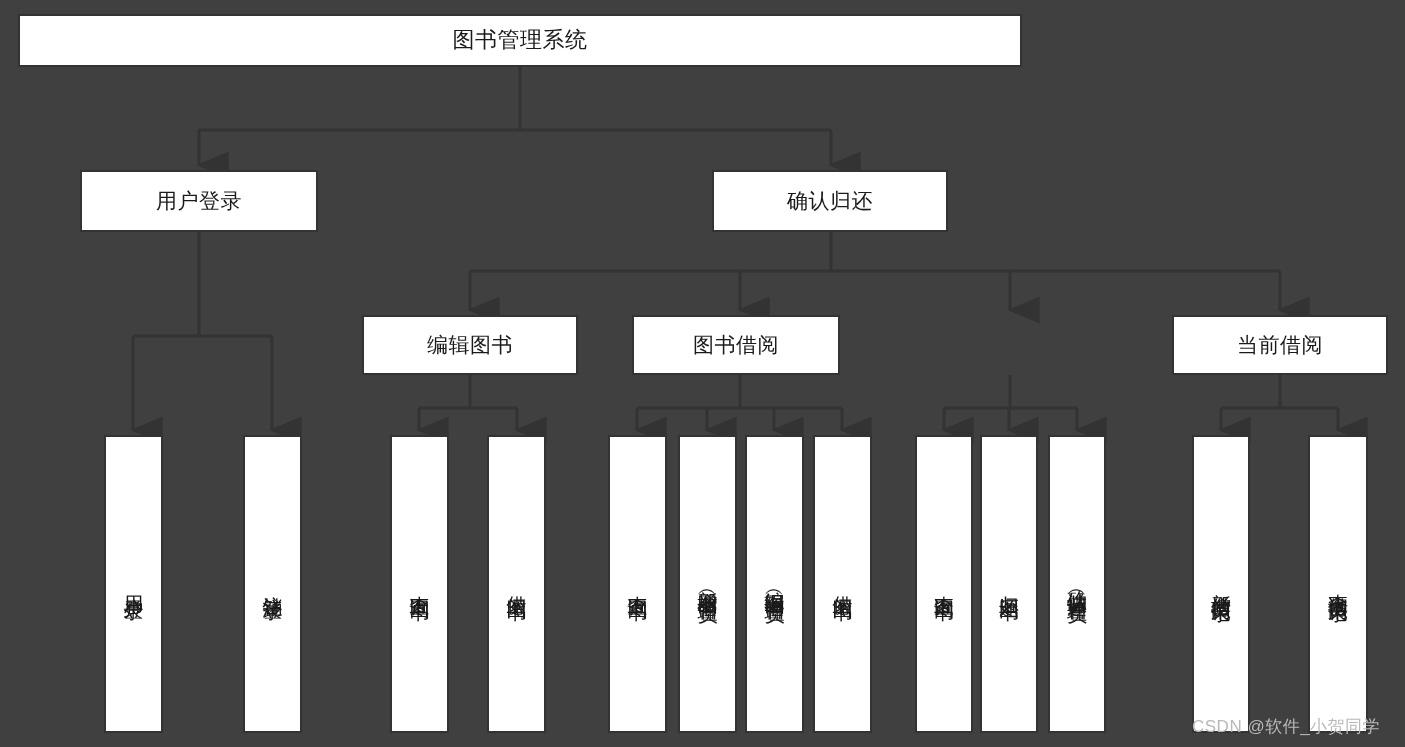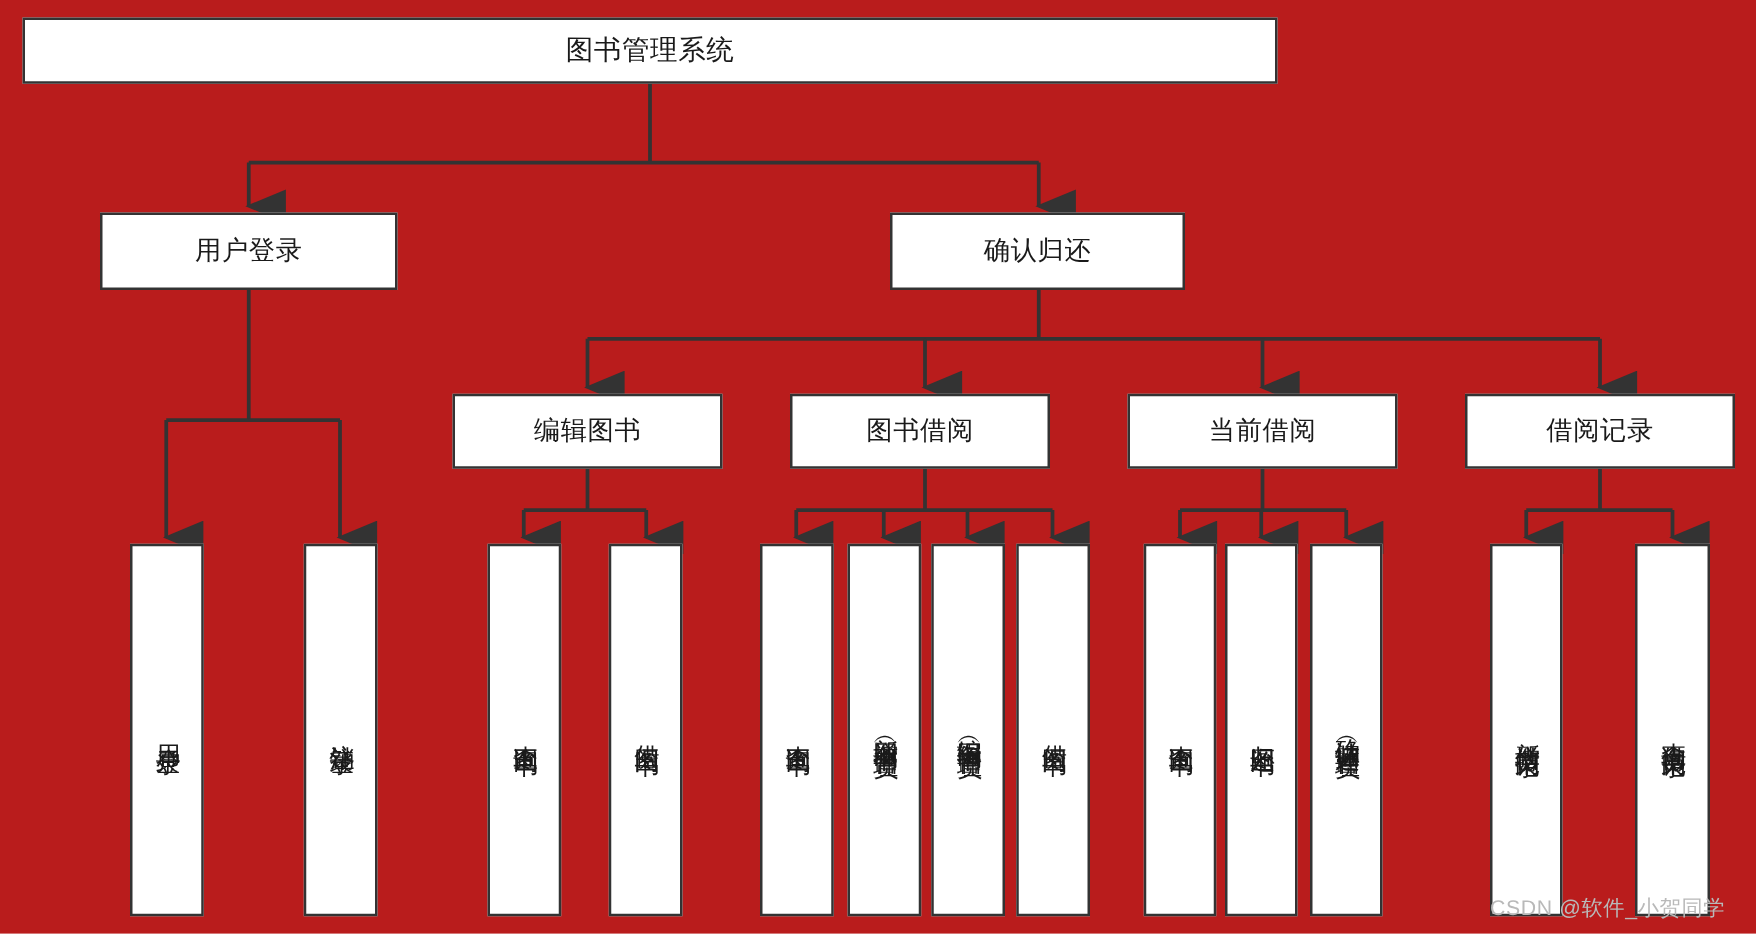--- a/index.html
+++ b/index.html
@@ -5,21 +5,21 @@
   * { box-sizing: border-box; }
   html, body {
     margin: 0; padding: 0;
     background: #ffffff;
     font-family: "Liberation Sans", "DejaVu Sans", sans-serif;
   }
   #canvas {
     position: relative;
     width: 1405px;
     height: 747px;
-    background: #b91c1c;
+    background: #404040;
     overflow: hidden;
   }
   #wires {
     position: absolute;
     left: 0; top: 0;
     width: 1405px; height: 747px;
     pointer-events: none;
   }
   .node {
     position: absolute;
@@ -124,25 +124,22 @@
   <div class="node horiz" style="left:712px; top:170px; width:236px; height:62px;">
     <span>确认归还</span>
   </div>
 
   <div class="node horiz" style="left:362px; top:315px; width:216px; height:60px;">
     <span>编辑图书</span>
   </div>
   <div class="node horiz" style="left:632px; top:315px; width:208px; height:60px;">
     <span>图书借阅</span>
   </div>
-  <div class="node horiz" style="left:902px; top:315px; width:216px; height:60px;">
+  <div class="node horiz" style="left:1172px; top:315px; width:216px; height:60px;">
     <span>当前借阅</span>
-  </div>
-  <div class="node horiz" style="left:1172px; top:315px; width:216px; height:60px;">
-    <span>借阅记录</span>
   </div>
 
   <div class="node vert" style="left:104px; top:435px; width:59px; height:298px;">
     <span class="vtext">用户登录</span>
   </div>
   <div class="node vert" style="left:243px; top:435px; width:59px; height:298px;">
     <span class="vtext">注销登录</span>
   </div>
   <div class="node vert" style="left:390px; top:435px; width:59px; height:298px;">
     <span class="vtext">查询图书</span>

